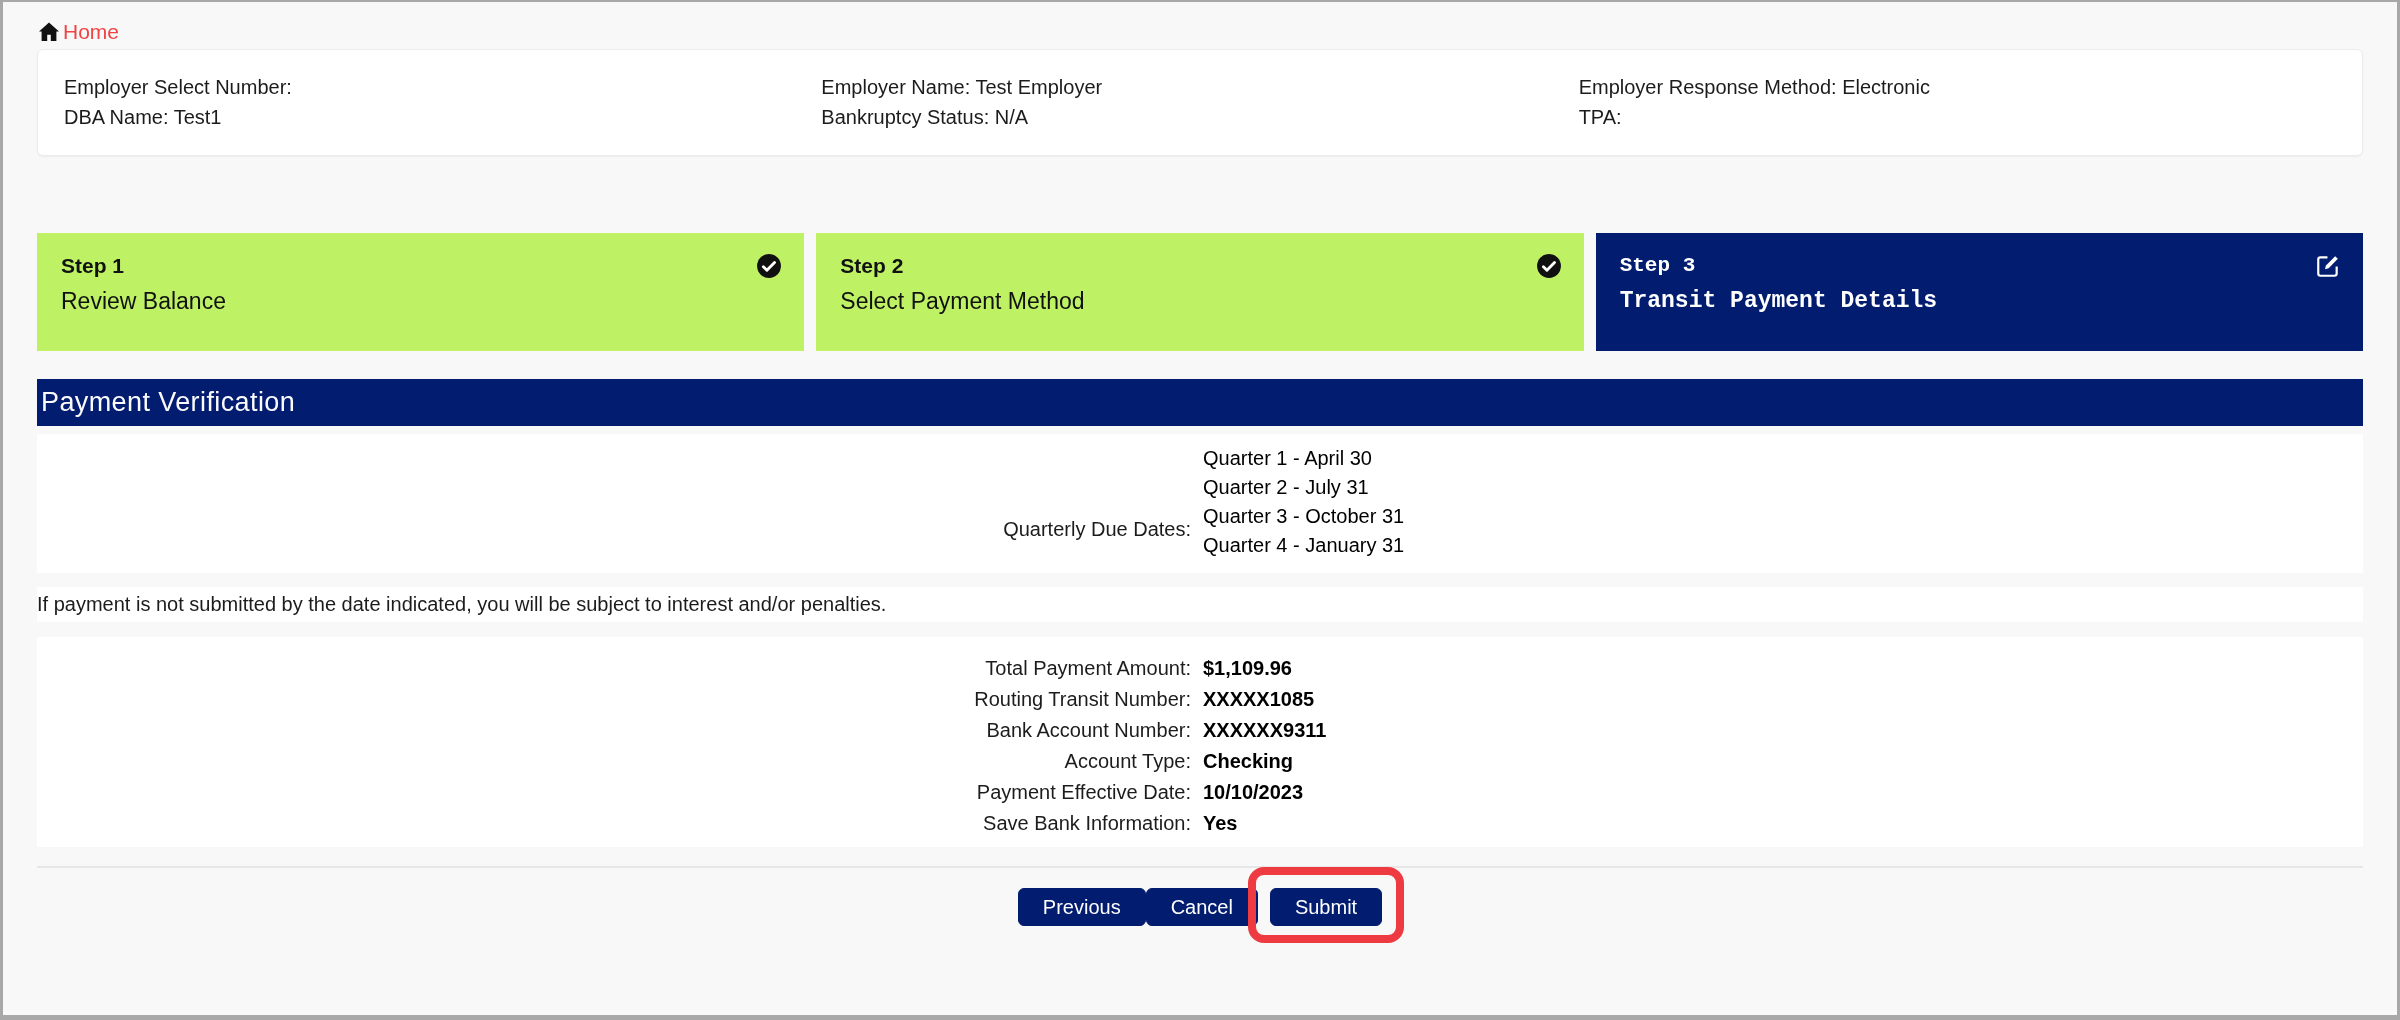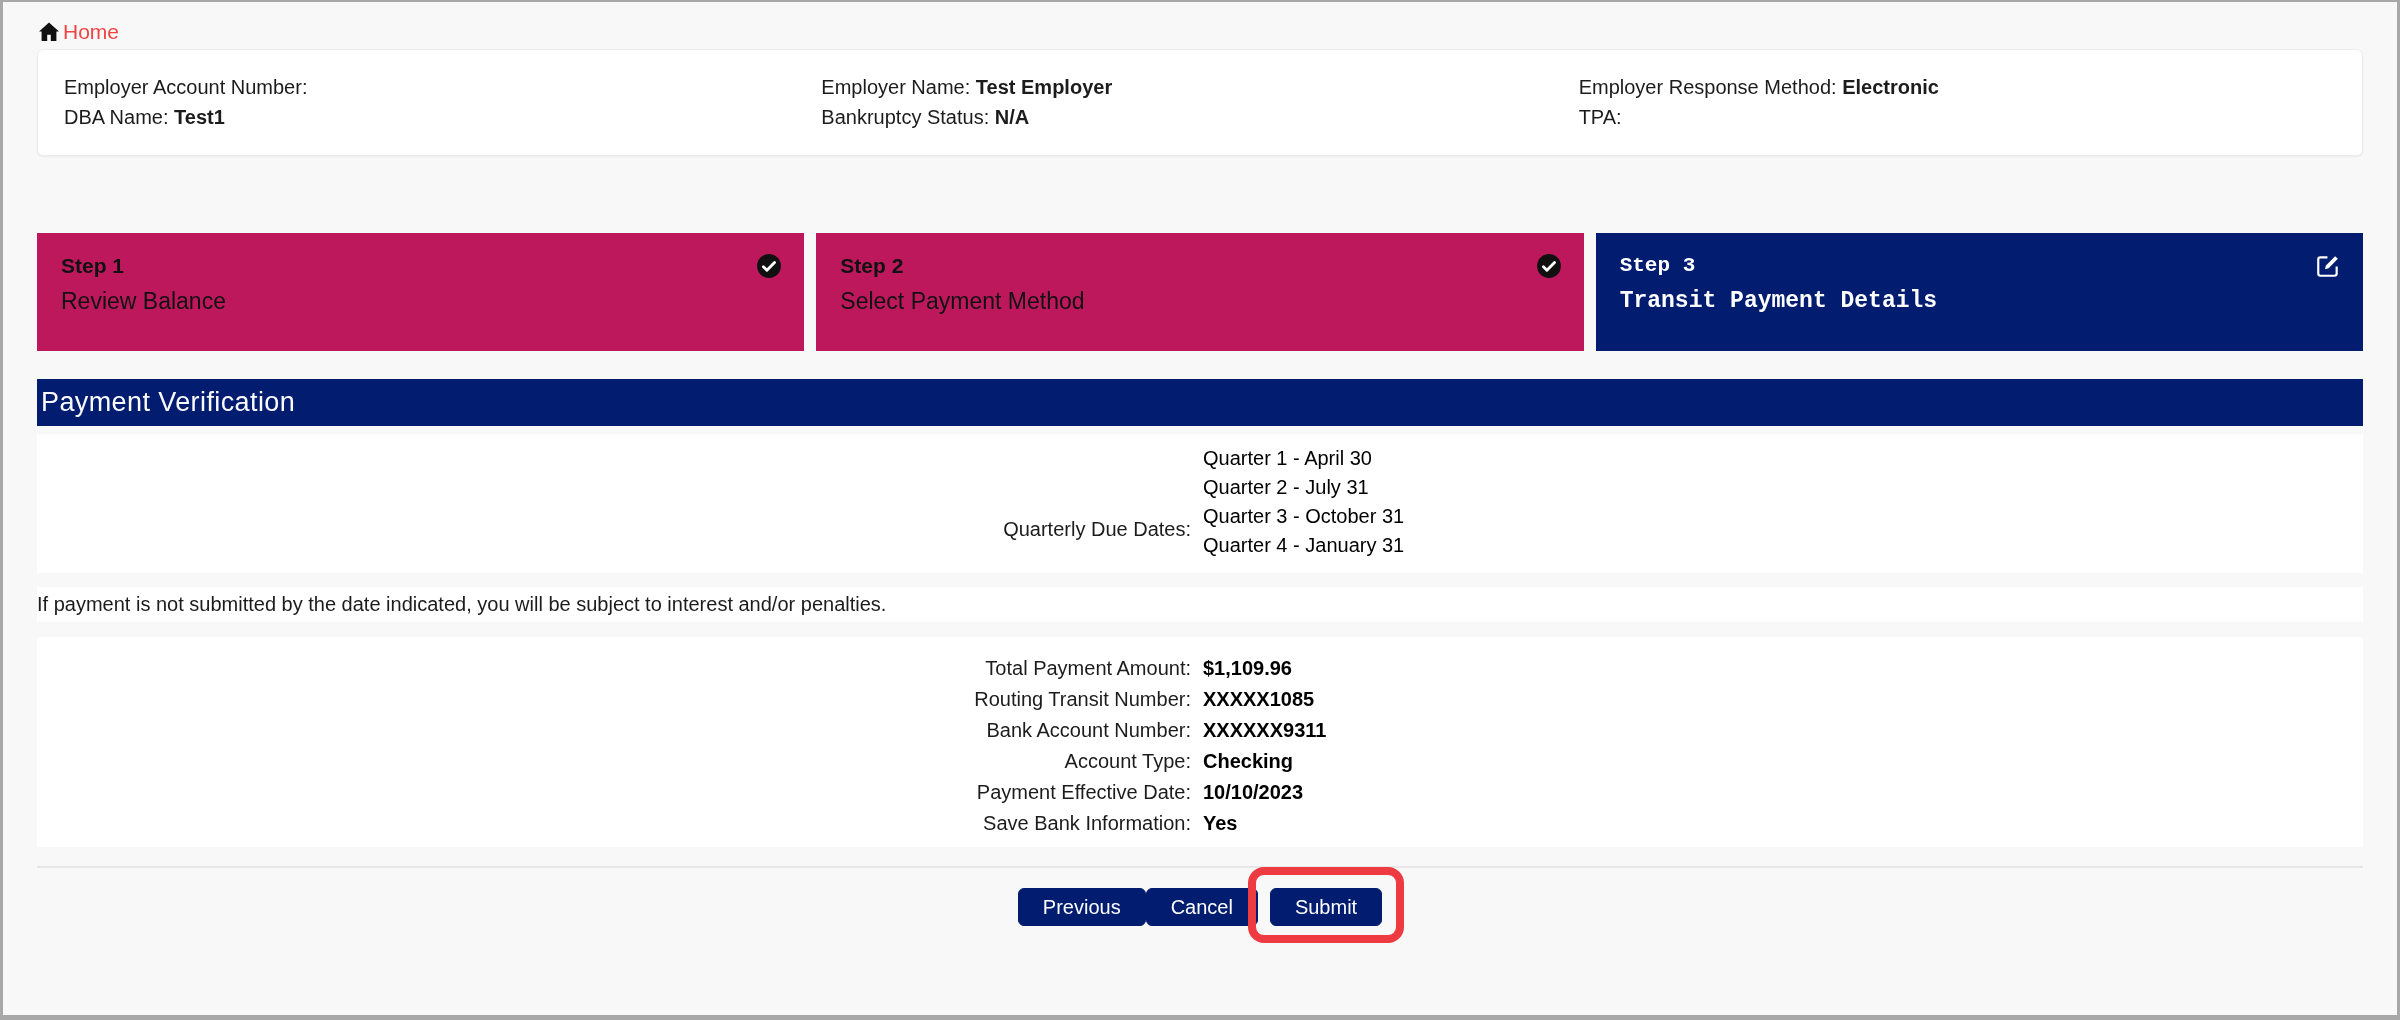--- a/index.html
+++ b/index.html
@@ -34,36 +34,36 @@
     border: 1px solid #ececec;
     border-radius: 6px;
     box-shadow: 0 1px 2px rgba(0,0,0,0.05);
     height: 107px;
     display: grid;
     grid-template-columns: 1fr 1fr 1fr;
     padding: 22px 26px 0 26px;
   }
   .employer-col { font-size: 20px; color: #1c1c1c; }
   .employer-line { line-height: 30px; white-space: nowrap; }
-  .employer-line b { font-weight: bold; }
+  .employer-line b { font-weight: normal; }
 
   
   .steps {
     margin-top: 77px;
     display: flex;
     gap: 12px;
   }
   .step {
     flex: 1 1 0;
     height: 118px;
     padding: 20px 22px 0 24px;
     position: relative;
     cursor: pointer;
   }
-  .step.complete { background: #be185d; color: #111111; }
+  .step.complete { background: #bef264; color: #111111; }
   .step.active   { background: #021c70; color: #ffffff; font-family: Liberation Mono, monospace; }
   .step-title { font-size: 21px; font-weight: bold; line-height: 26px; }
   .step-sub   { font-size: 23px; line-height: 30px; margin-top: 7px; }
   .step.active .step-sub { font-weight: bold; }
   .step-icon { position: absolute; top: 20px; right: 22px; width: 26px; height: 26px; }
   .step-icon svg { width: 100%; height: 100%; display: block; }
 
   
   .section-header {
     margin-top: 28px;
@@ -163,21 +163,21 @@
       <span class="home-icon">
         <svg viewBox="0 0 24 24" fill="#111111">
             <path d="M12 2.5l10 9h-2.6V21h-5.6v-6.2h-3.6V21H4.6v-9.5H2z"></path>
           </svg>
       </span>
       <a>Home</a>
     </div>
 
     <div class="employer-card">
       <div class="employer-col">
-        <div class="employer-line"><span>Employer Account Number:</span><b></b></div>
+        <div class="employer-line"><span>Employer Select Number:</span><b></b></div>
         <div class="employer-line"><span>DBA Name: </span><b>Test1</b></div>
       </div>
       <div class="employer-col">
         <div class="employer-line"><span>Employer Name: </span><b>Test Employer</b></div>
         <div class="employer-line"><span>Bankruptcy Status: </span><b>N/A</b></div>
       </div>
       <div class="employer-col">
         <div class="employer-line"><span>Employer Response Method: </span><b>Electronic</b></div>
         <div class="employer-line"><span>TPA:</span><b></b></div>
       </div>

